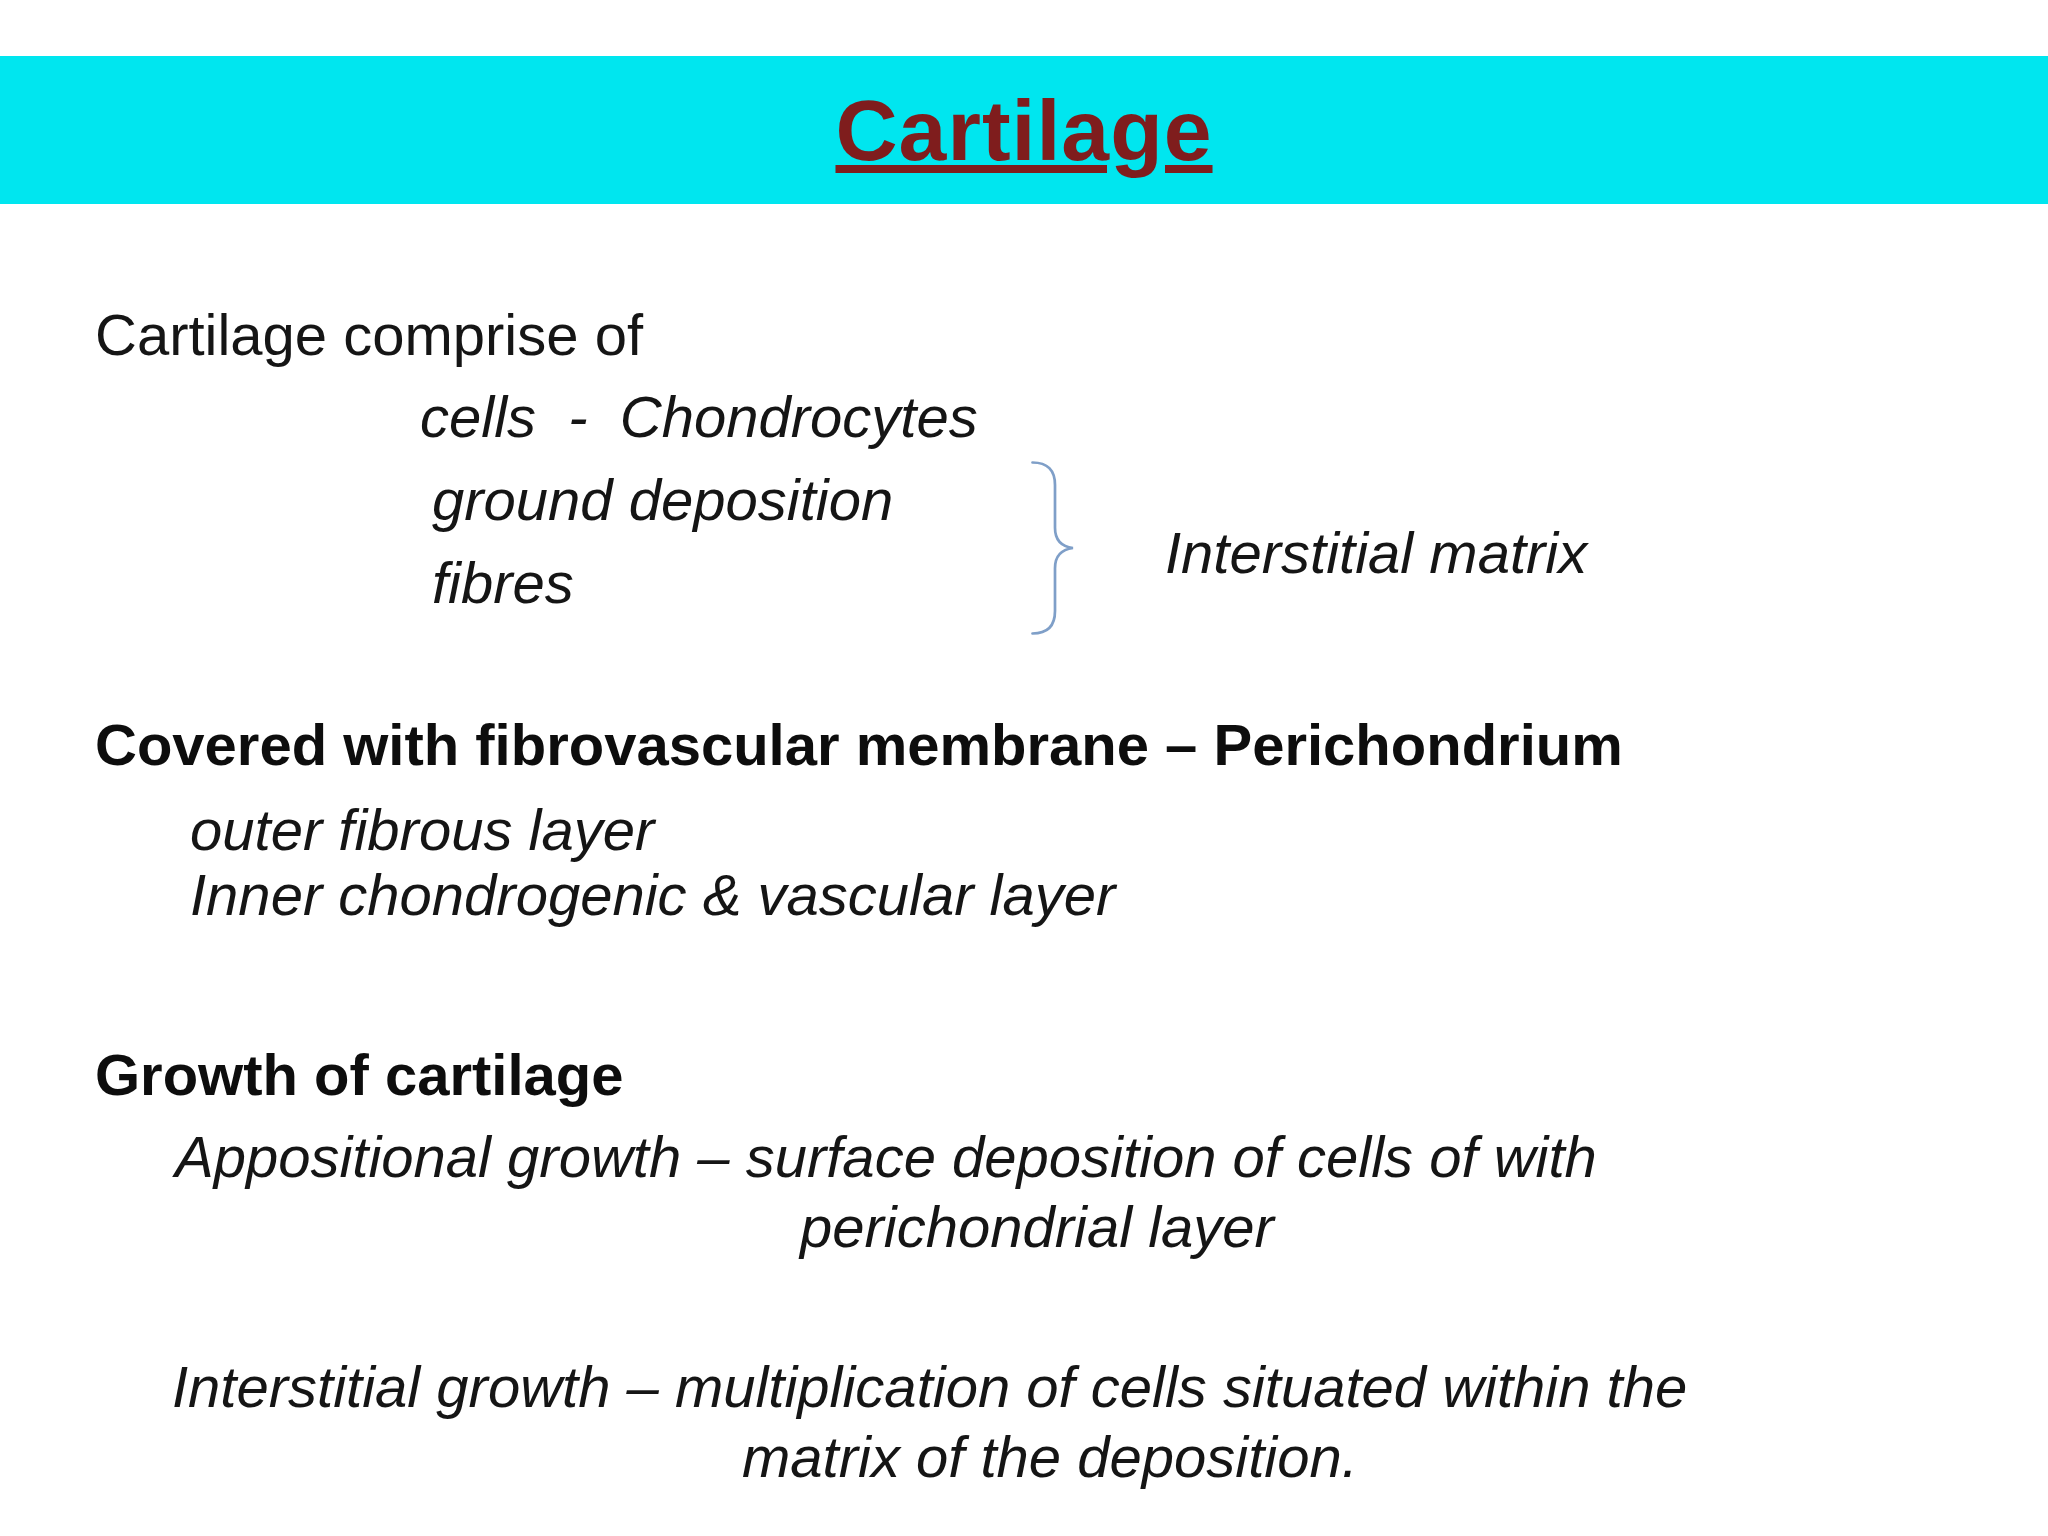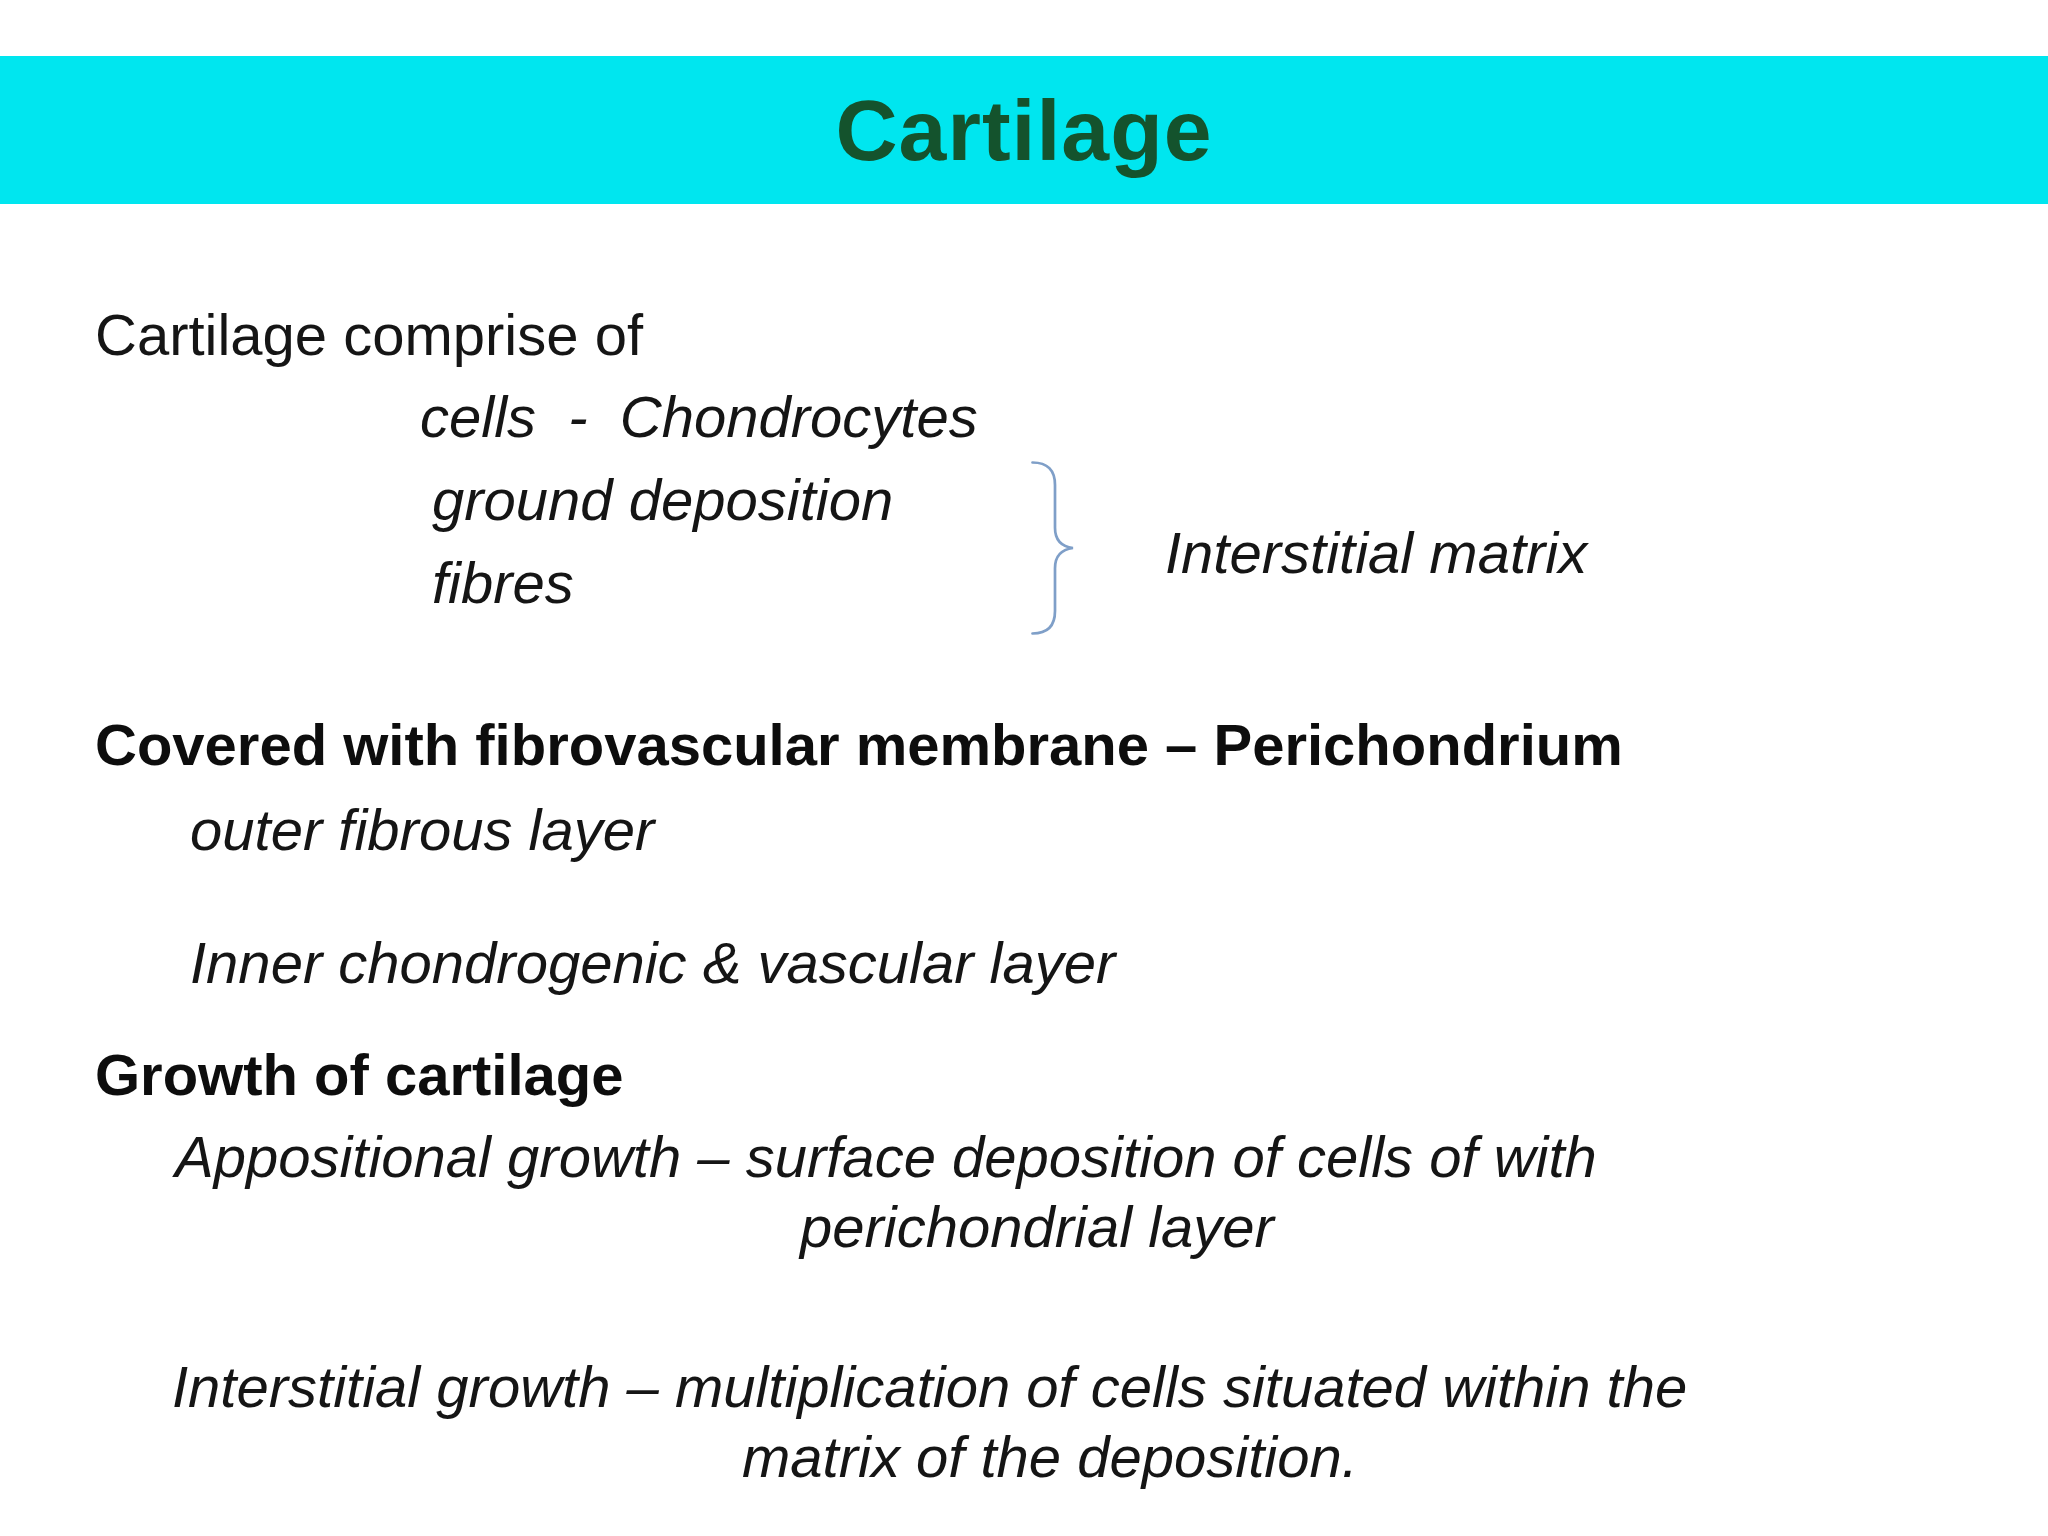--- a/index.html
+++ b/index.html
@@ -22,22 +22,23 @@
     top: 56px;
     width: 100%;
     height: 148px;
     display: flex;
     align-items: center;
     justify-content: center;
   }
   .title-text {
     font-size: 86px;
     font-weight: 700;
-    color: #14532d;
+    color: #7f1d1d;
     letter-spacing: 1px;
+    text-decoration: underline;
   }
   .line {
     position: absolute;
     font-size: 58px;
     line-height: 1.2;
     white-space: pre;
     color: #151515;
   }
   .italic { font-style: italic; }
   .bold   { font-weight: 700; color: #0d0d0d; }
@@ -71,21 +72,21 @@
       <path d="M10,4 Q30,4 30,24 L30,62 Q30,78 46,80 Q30,82 30,98 L30,136 Q30,156 10,156" fill="none" stroke="#7f9fc8" stroke-width="2.4" stroke-linecap="round" id="brace-path"></path>
     </svg>
   </div>
 
   <div class="line italic" style="left:1165px; top:518px;">Interstitial matrix</div>
 
   <div class="line bold" style="left:95px; top:710px;">Covered with fibrovascular membrane – Perichondrium</div>
 
   <div class="line italic" style="left:190px; top:795px;">outer fibrous layer</div>
 
-  <div class="line italic" style="left:190px; top:928px;">Inner chondrogenic &amp; vascular layer</div>
+  <div class="line italic" style="left:190px; top:860px;">Inner chondrogenic &amp; vascular layer</div>
 
   <div class="line bold" style="left:95px; top:1040px;text-align:center;">Growth of cartilage</div>
 
   <div class="line italic" style="left:175px; top:1122px;">Appositional growth – surface deposition of cells of with</div>
 
   <div class="line italic" style="left:800px; top:1192px;">perichondrial layer</div>
 
   <div class="line italic" style="left:172px; top:1352px;">Interstitial growth – multiplication of cells situated within the</div>
 
   <div class="line italic" style="left:742px; top:1422px;">matrix of the deposition.</div>

